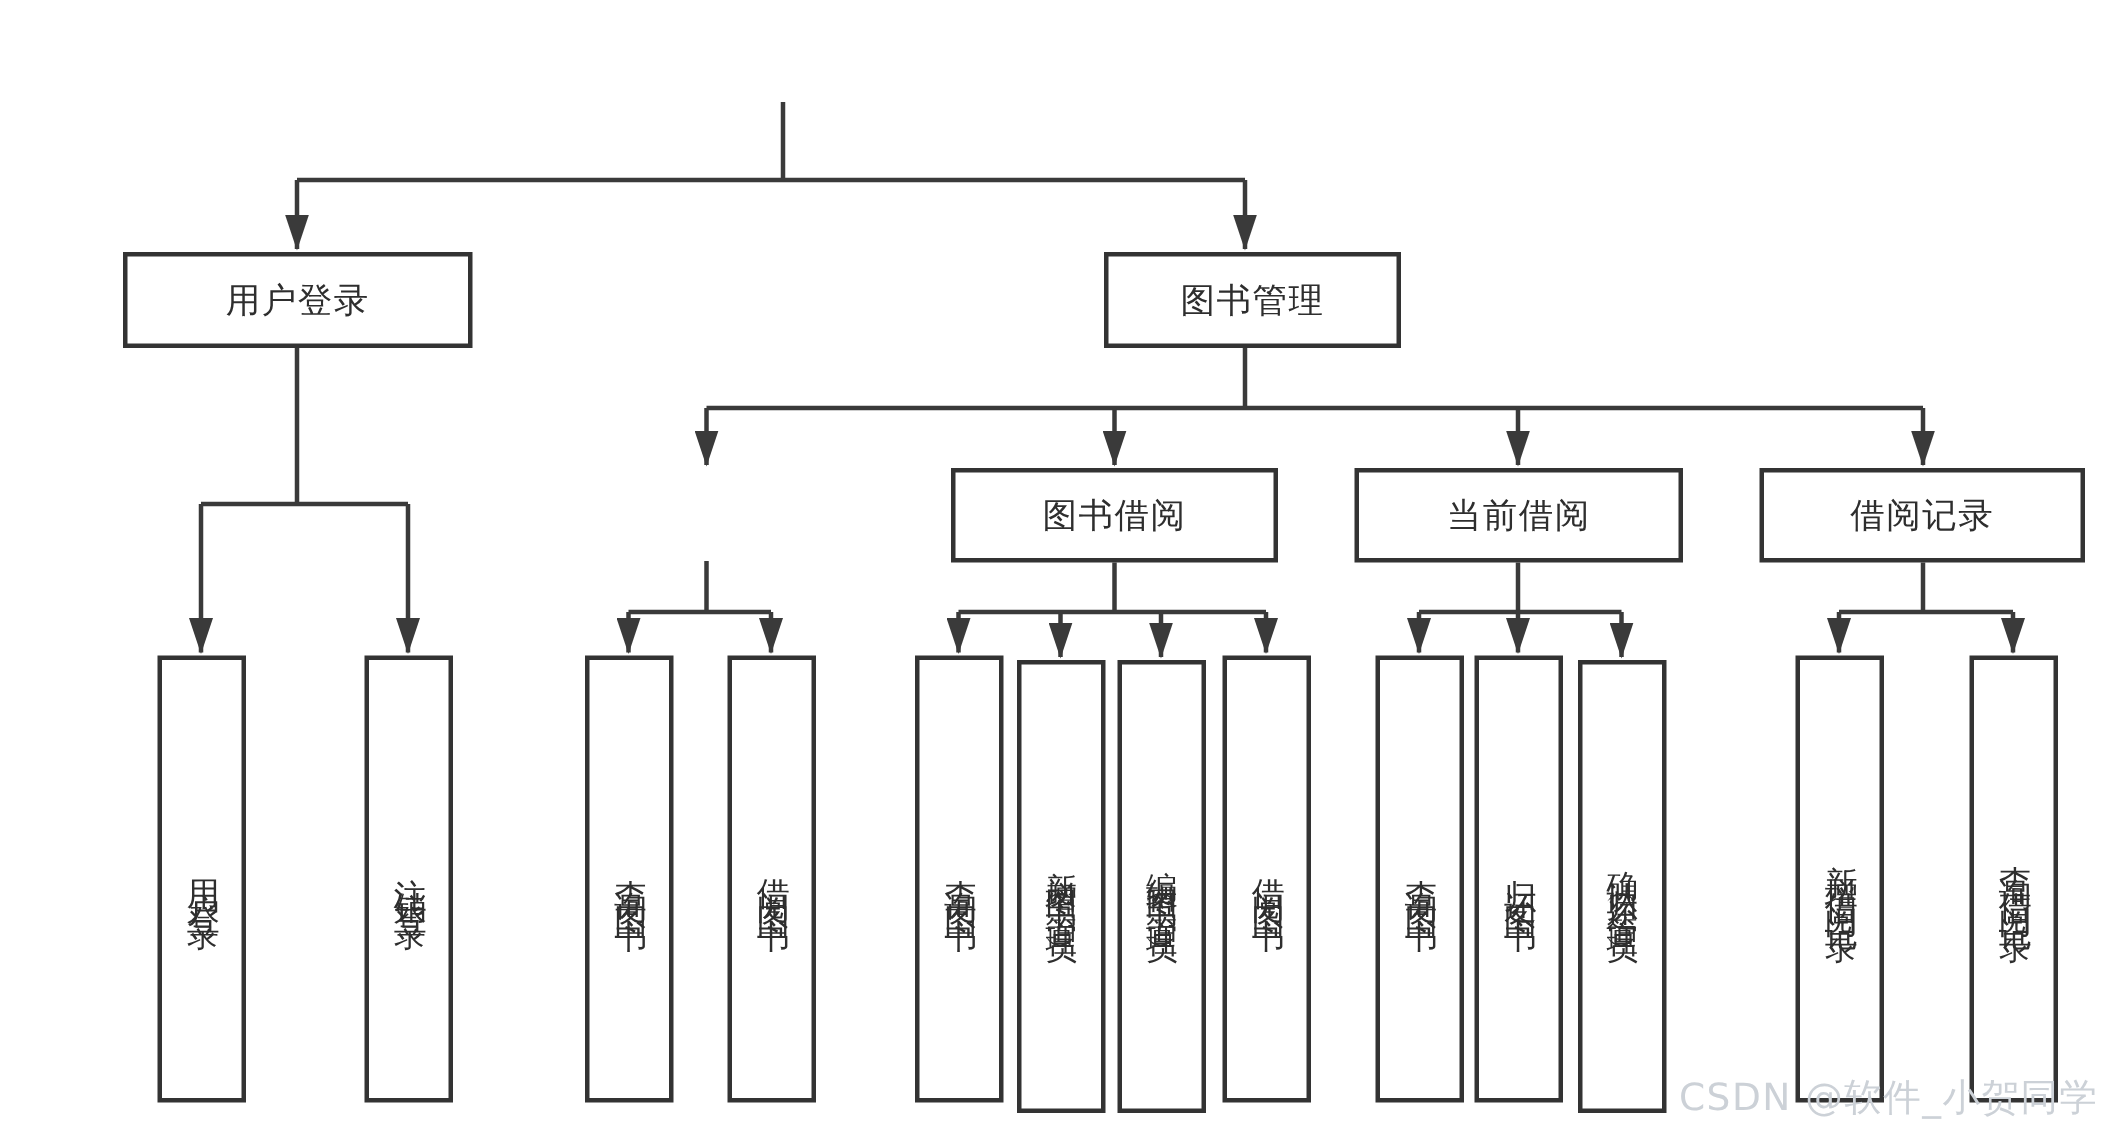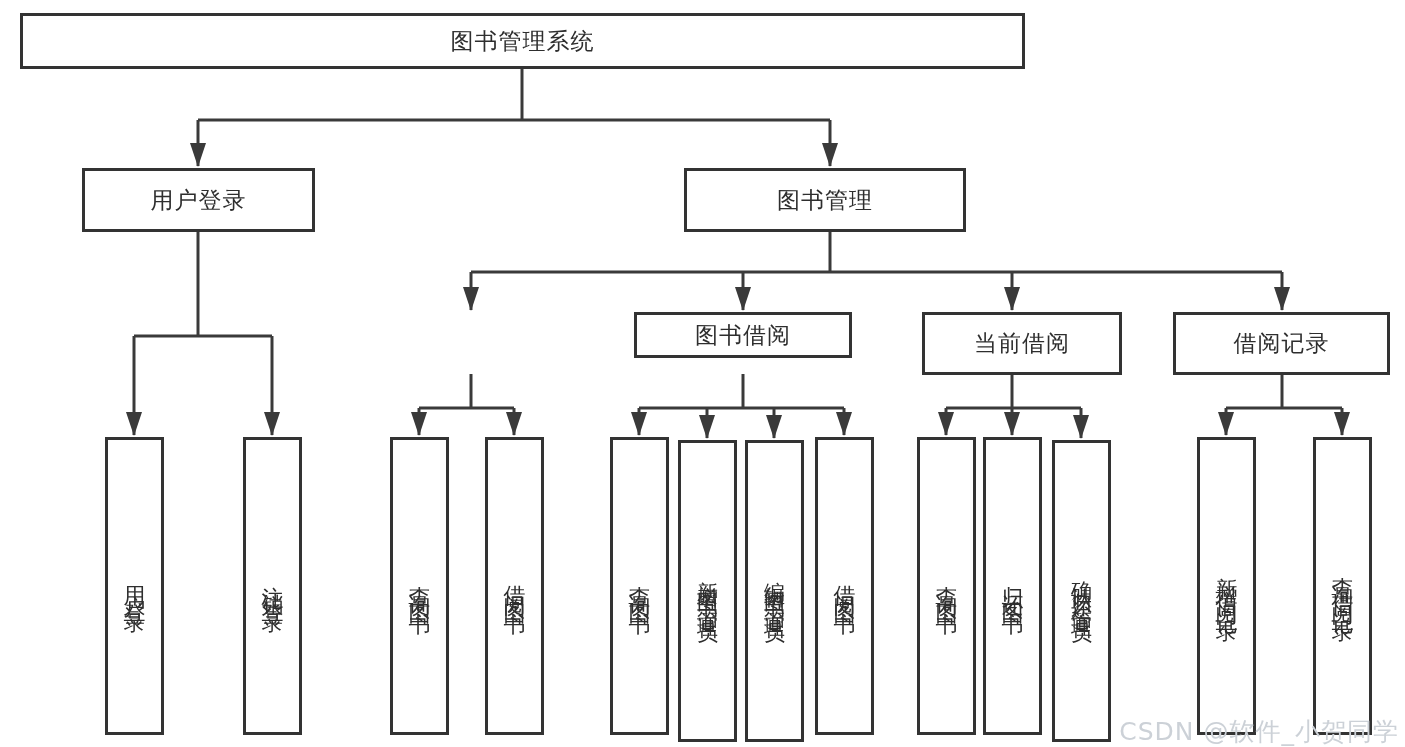--- a/index.html
+++ b/index.html
@@ -124,35 +124,32 @@
     </g>
 
     <g>
       <path d="M1282 374 V408"></path>
       <path d="M1226 408 H1342"></path>
       <path d="M1226 408 V435" marker-end="url(#arw)"></path>
       <path d="M1342 408 V435" marker-end="url(#arw)"></path>
     </g>
   </svg>
 
-  <div class="node" style="left:20px;top:13px;width:1005px;height:56px">
-    <span>图书管理系统</span>
-  </div>
 
   <div class="node" style="left:82px;top:168px;width:233px;height:64px">
     <span>用户登录</span>
   </div>
-  <div class="node" style="left:684px;top:168px;width:282px;height:64px">
+  <div class="node" style="left:736px;top:168px;width:198px;height:64px">
     <span>图书管理</span>
   </div>
 
-  <div class="node" style="left:634px;top:312px;width:218px;height:46px">
+  <div class="node" style="left:634px;top:312px;width:218px;height:63px">
     <span>图书借阅</span>
   </div>
-  <div class="node" style="left:922px;top:312px;width:200px;height:63px">
+  <div class="node" style="left:903px;top:312px;width:219px;height:63px">
     <span>当前借阅</span>
   </div>
   <div class="node" style="left:1173px;top:312px;width:217px;height:63px">
     <span>借阅记录</span>
   </div>
 
   <div class="leaf" style="left:105px;top:437px;height:298px">
     <span class="leaf-label">用户登录</span>
   </div>
   <div class="leaf" style="left:243px;top:437px;height:298px">

